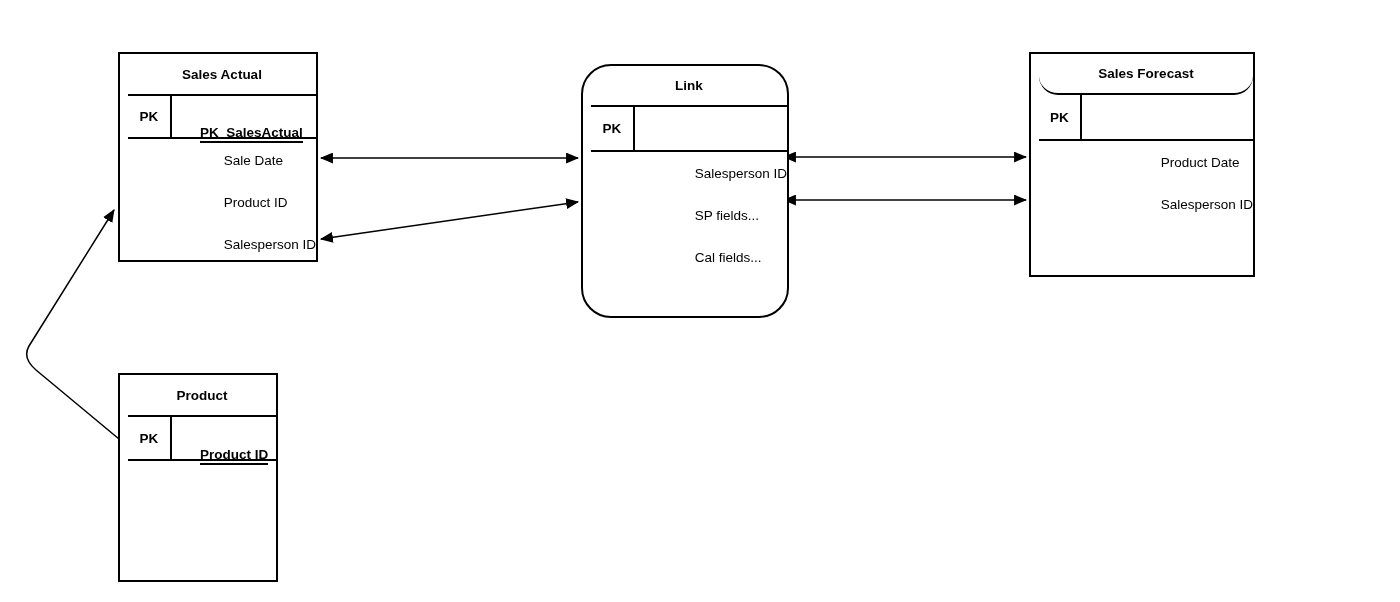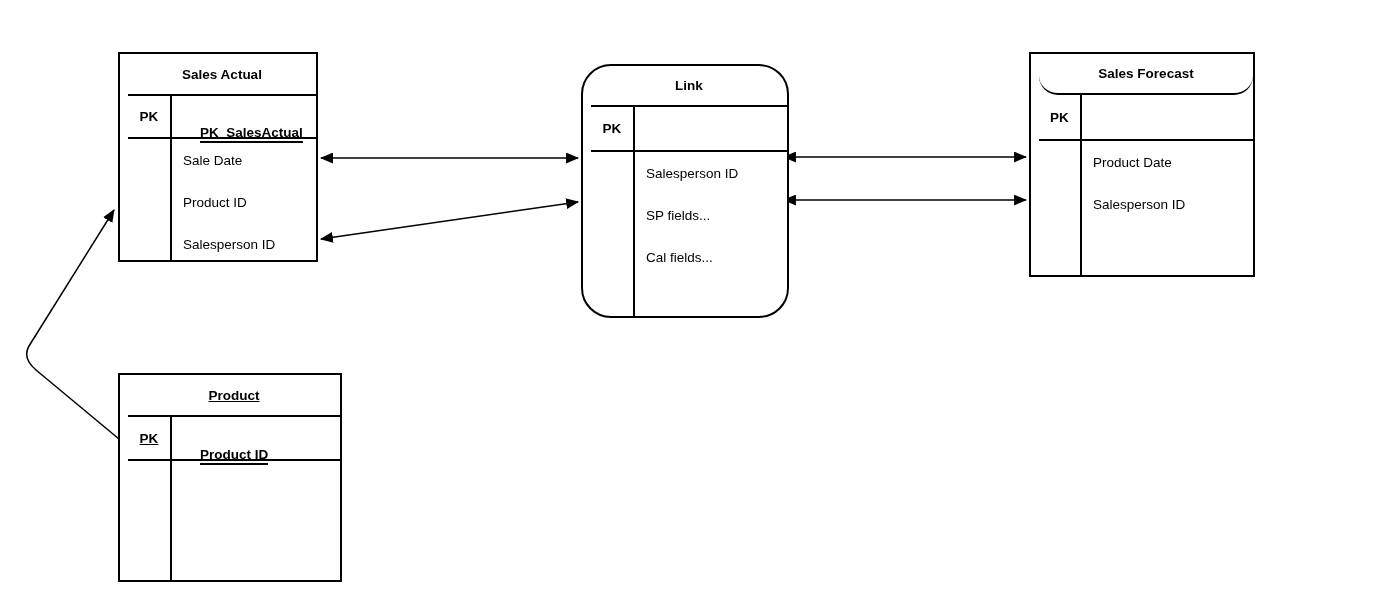--- a/index.html
+++ b/index.html
@@ -68,22 +68,23 @@
     font-size: 13.5px;
   }
   .pkname {
     border-bottom: 2px solid #000000;
     padding-bottom: 1px;
     margin-top: 35px;
   }
   .ertable-body {
     flex: 1 1 auto;
     display: flex;
-    flex-direction: row;
+    flex-direction: column;
     overflow: hidden;
+    align-items: flex-end;
   }
   .ertable-pkcol {
     flex: 0 0 auto;
     border-right: 2px solid #000000;
     box-sizing: border-box;
   }
   .ertable-fields {
     flex: 1 1 auto;
     display: flex;
     flex-direction: column;
@@ -158,21 +159,21 @@
     </div>
     <div class="ertable-body">
       <div class="ertable-pkcol" style="width:43px;"></div>
       <div class="ertable-fields">
         <div class="ertable-field">Product Date</div>
         <div class="ertable-field">Salesperson ID</div>
       </div>
     </div>
   </div>
 
-  <div class="ertable" style="left:118px; top:373px; width:224px; height:209px;text-decoration:underline;">
+  <div class="ertable" style="left:118px; top:373px; width:160px; height:209px;">
     <div class="ertable-header" style="height:40px;">Product</div>
     <div class="ertable-pkrow" style="height:42px;">
       <div class="ertable-pkcell" style="width:44px;">PK</div>
       <div class="ertable-pkfield">
         <span class="pkname">Product ID</span>
       </div>
     </div>
     <div class="ertable-body">
       <div class="ertable-pkcol" style="width:44px;"></div>
       <div class="ertable-fields"></div>

